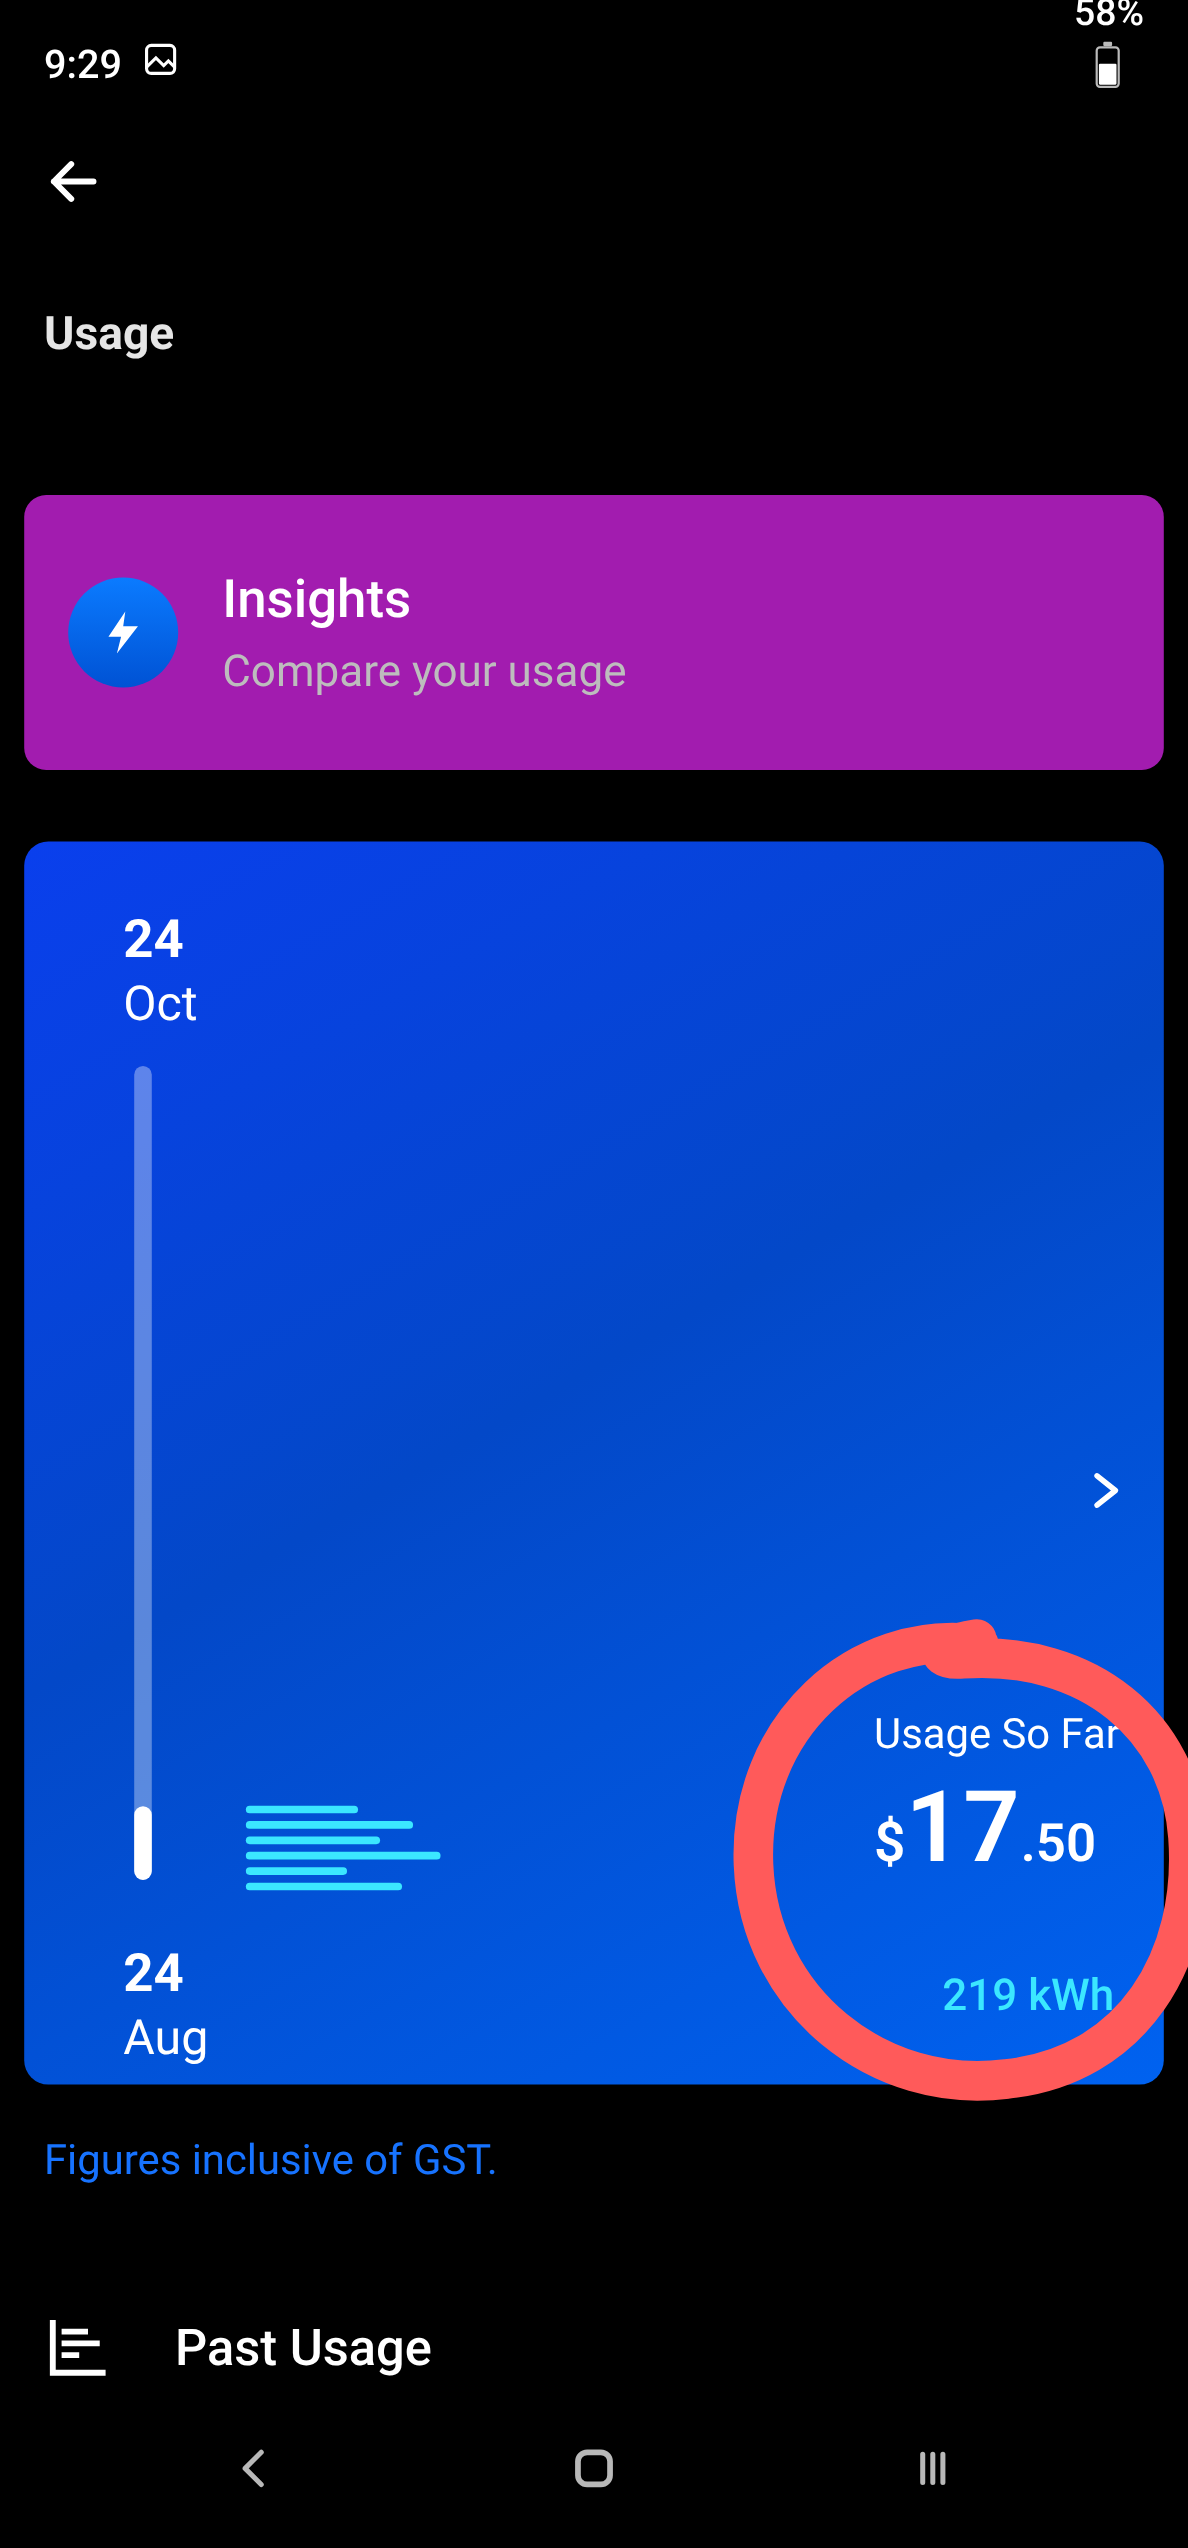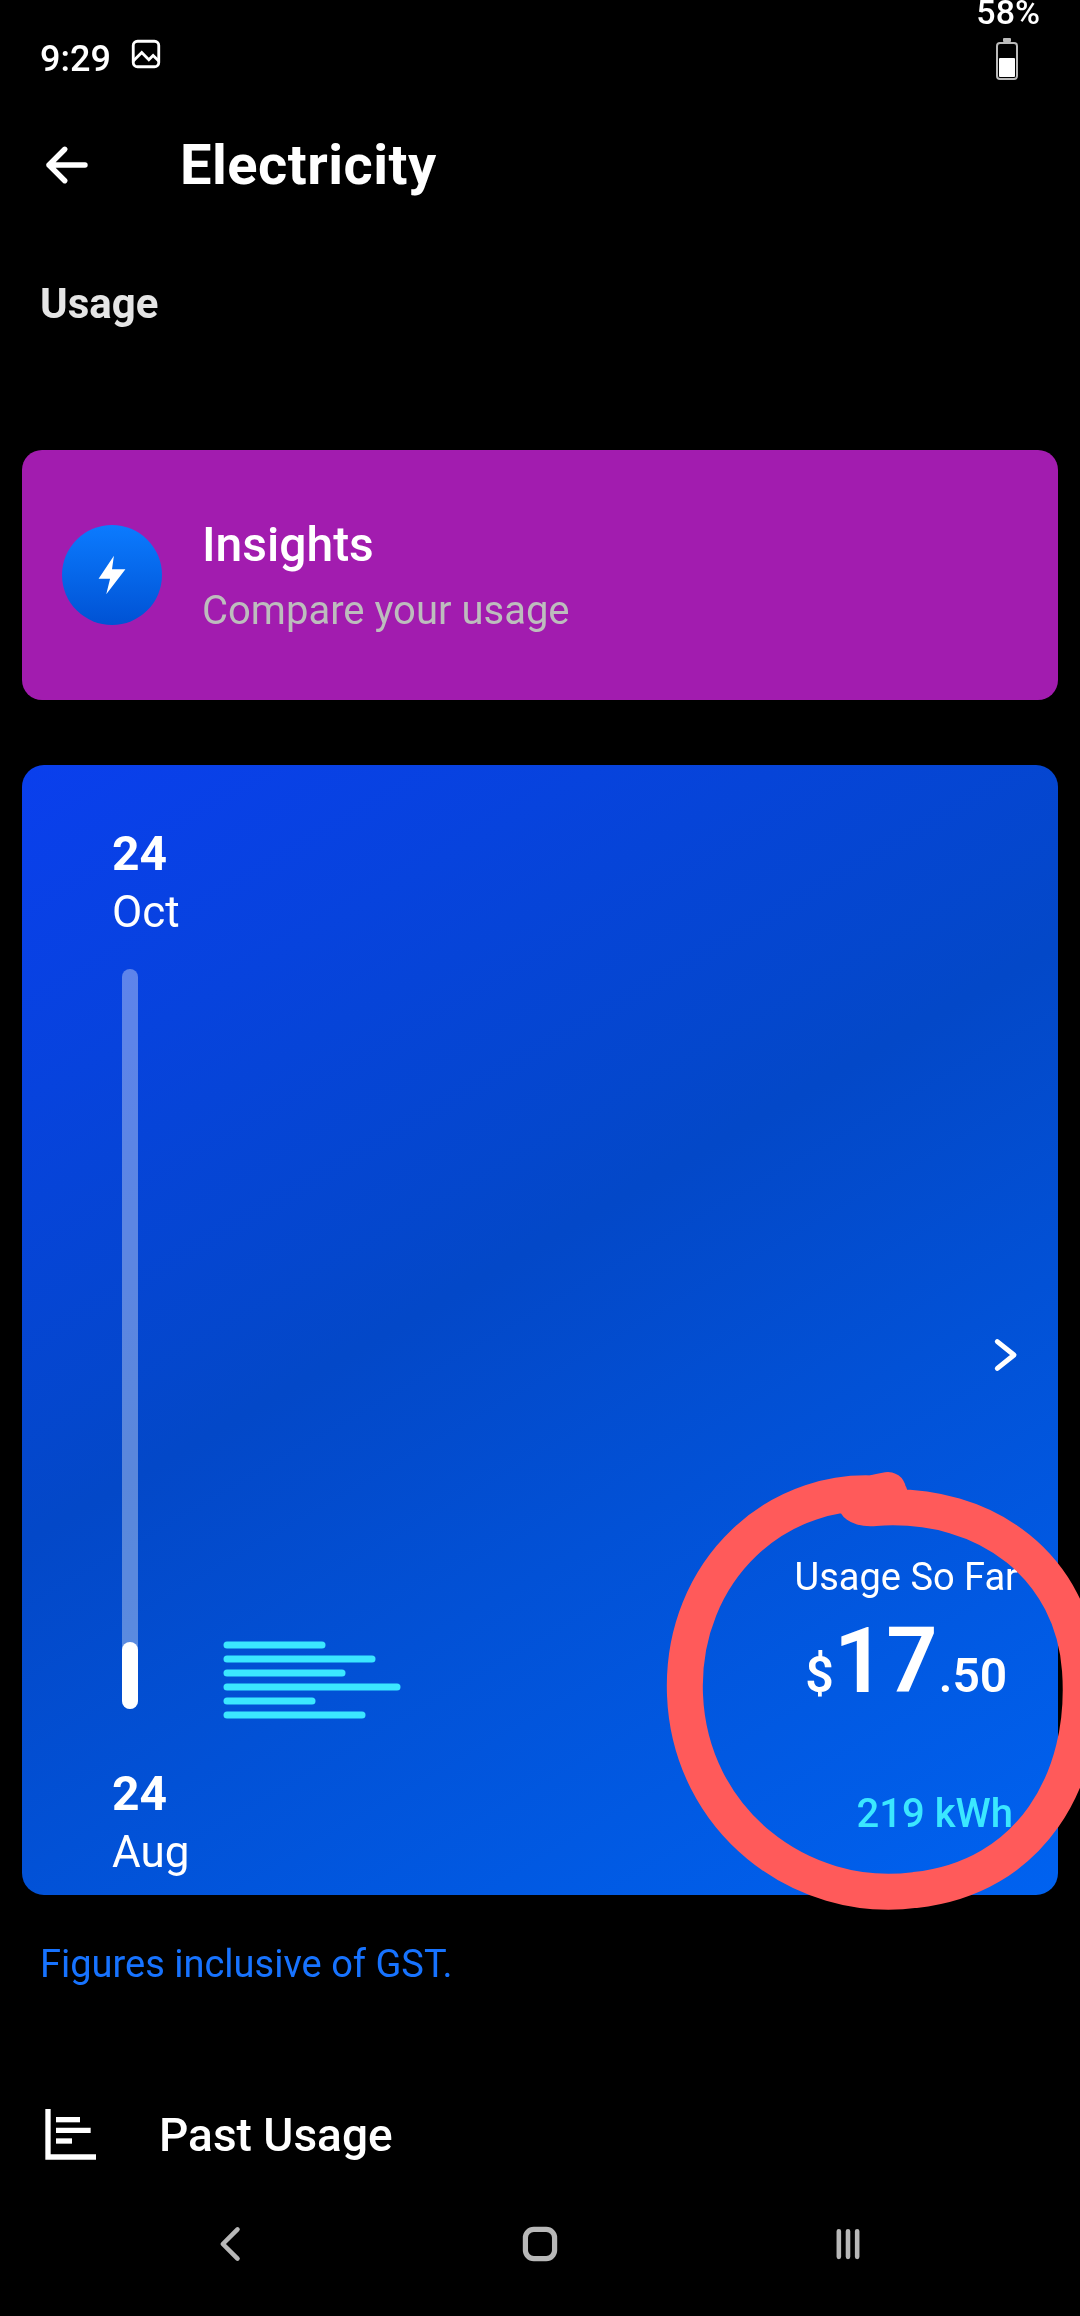--- a/index.html
+++ b/index.html
@@ -147,21 +147,21 @@
   .usage-chevron {
     position: absolute;
     right: 34px;
     top: 560px;
   }
 
   .usage-so-far {
     position: absolute;
     right: 40px;
     top: 790px;
-    text-align: center;
+    text-align: left;
   }
   .usage-so-far .lbl { font-size: 38px; font-weight: 400; color: #fff; }
   .usage-so-far .amt { margin-top: 10px; font-weight: 600; color: #fff; }
   .usage-so-far .amt .dollar { font-size: 50px; }
   .usage-so-far .amt .maj { font-size: 90px; letter-spacing: 1px; }
   .usage-so-far .amt .min { font-size: 48px; }
   .usage-kwh {
     position: absolute;
     right: 45px;
     top: 1025px;
@@ -266,21 +266,20 @@
     </span>
   </div>
 </div>
 
 <div class="app-header">
   <div class="back-btn">
     <svg width="54" height="54" viewBox="0 0 24 24">
         <path d="M20 12H4M4 12l7-7M4 12l7 7" stroke="#fff" stroke-width="2.4" stroke-linecap="round" stroke-linejoin="round" fill="none"></path>
       </svg>
   </div>
-  <div class="header-title">Electricity</div>
 </div>
 
 <div class="usage-tab-row">Usage</div>
 
 <div class="insights-card">
   <div class="bolt-circle">
     <svg width="46" height="58" viewBox="0 0 24 24">
         <path d="M13 2 L5 14 H11 L9 22 L19 9 H12 Z" fill="#fff"></path>
       </svg>
   </div>

